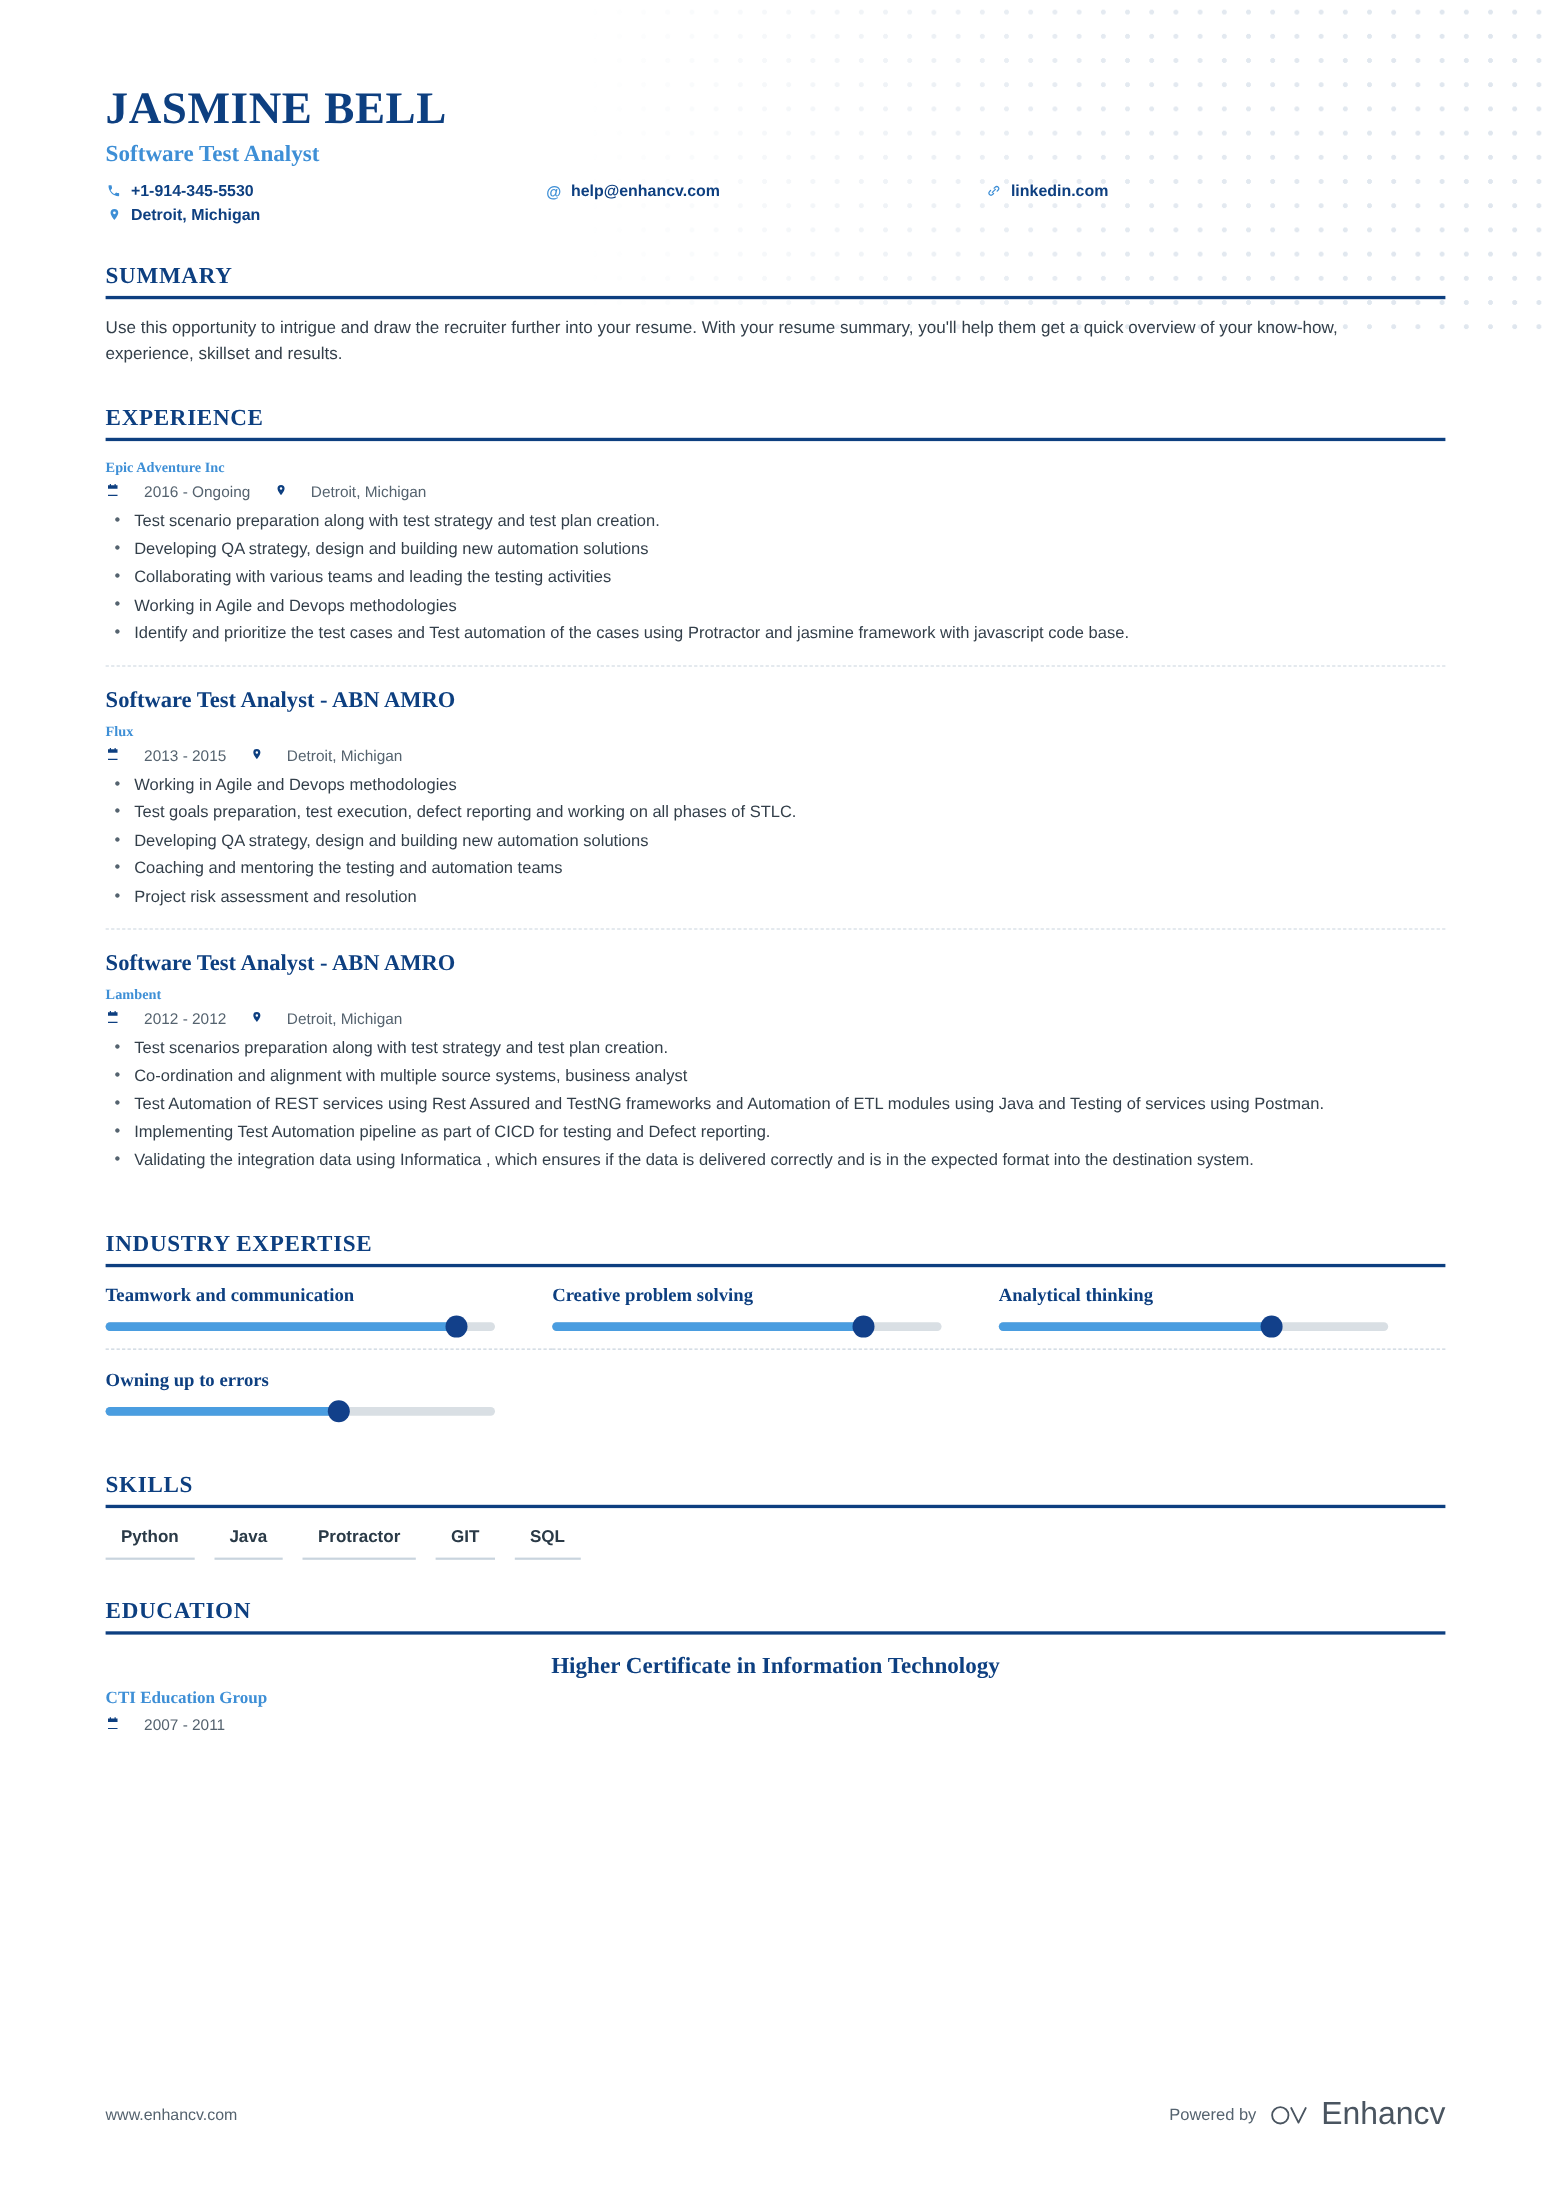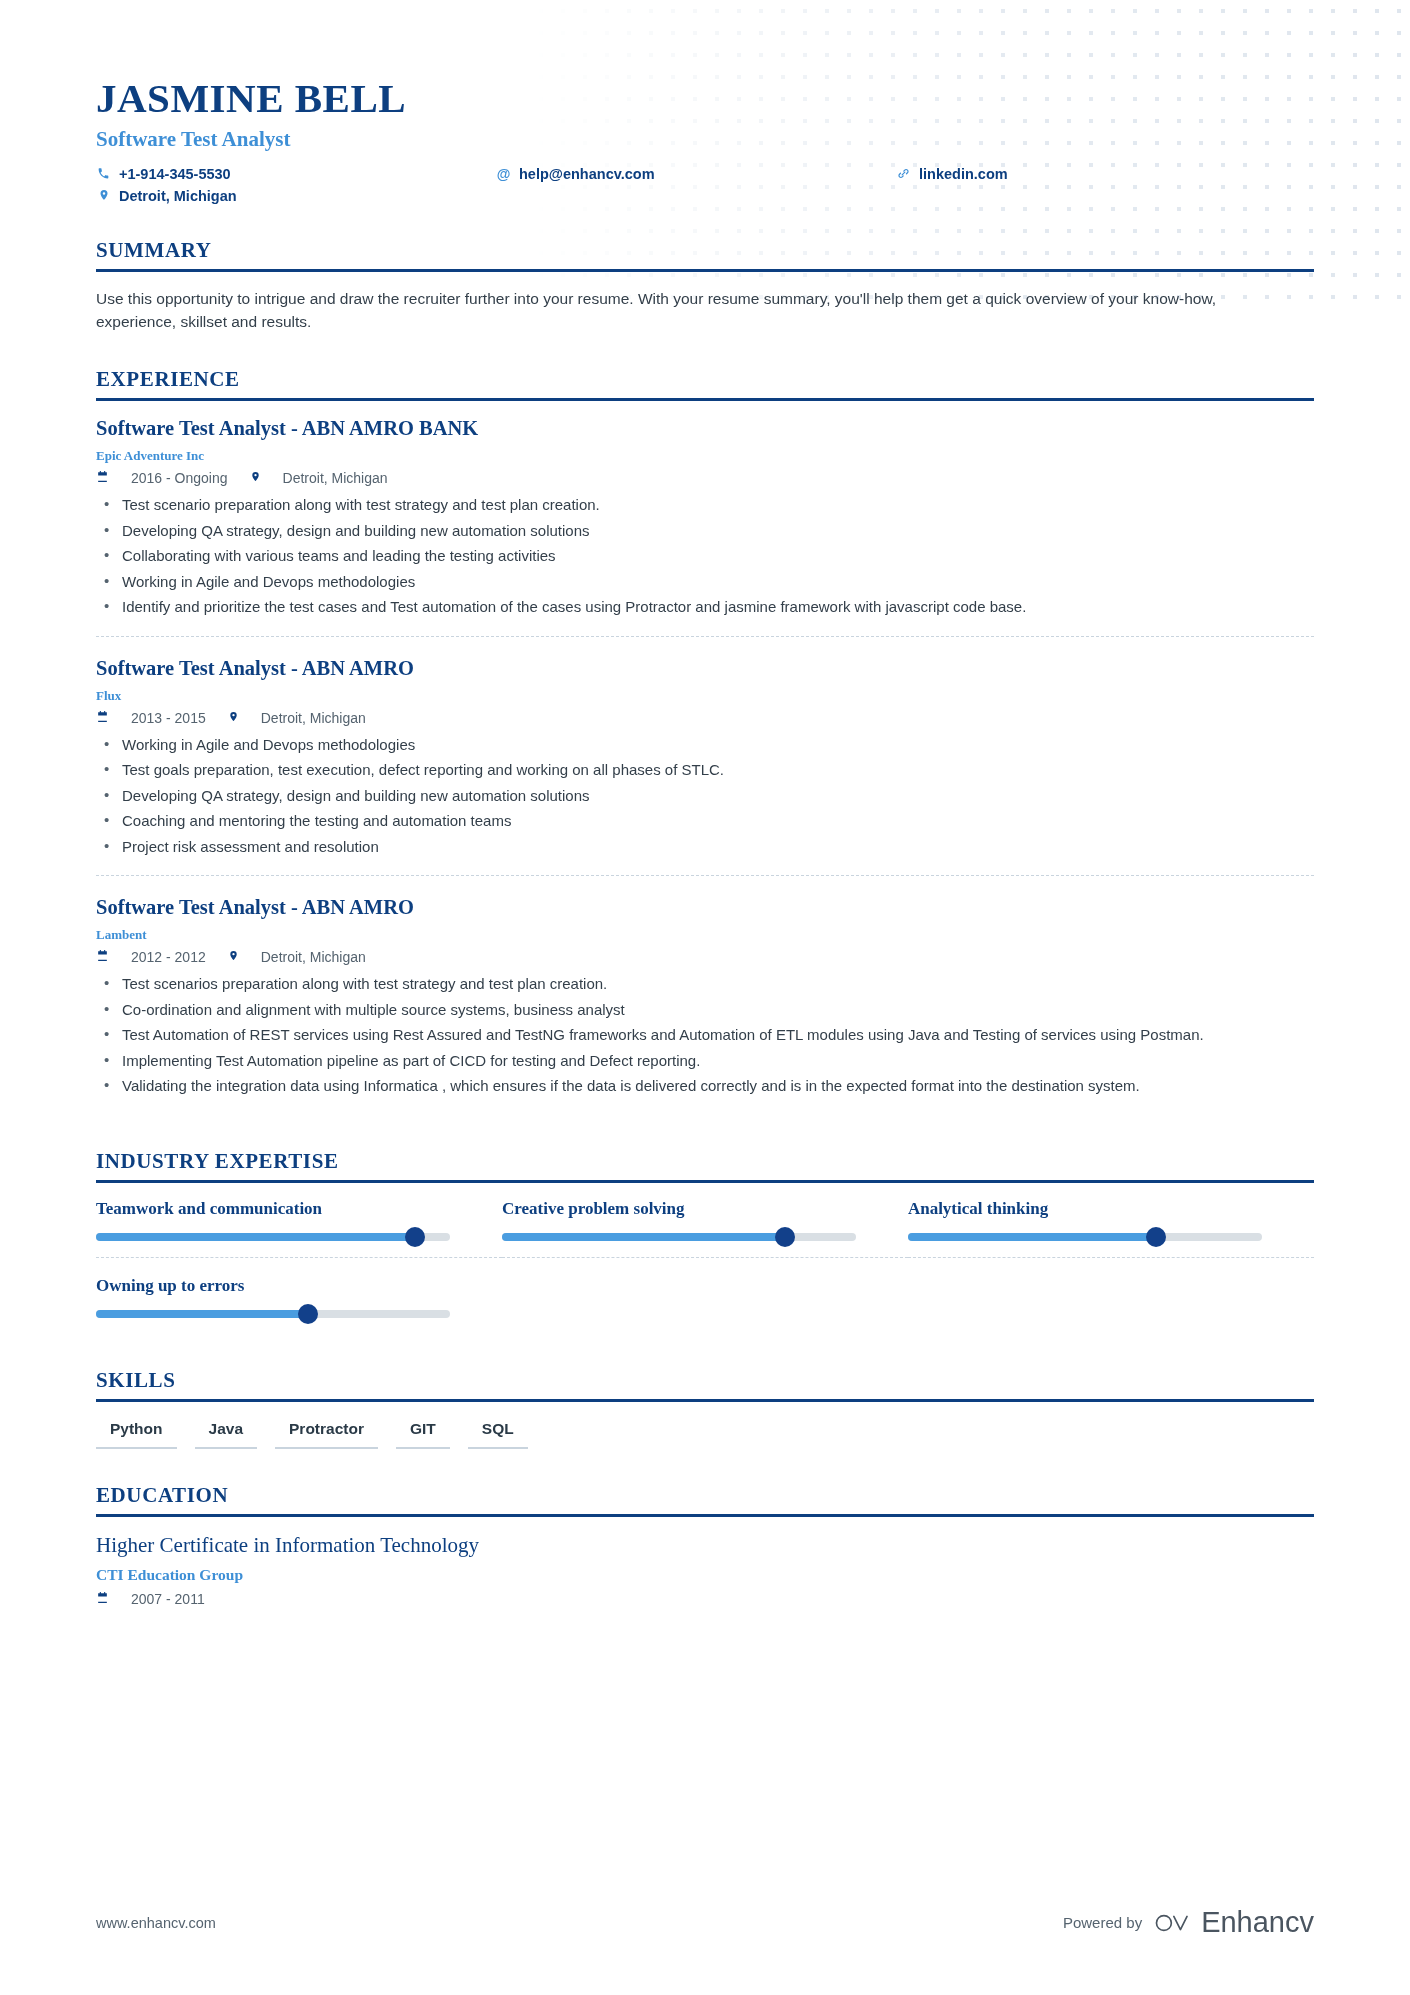--- a/index.html
+++ b/index.html
@@ -206,24 +206,25 @@
     font-size: 15.5px;
     font-weight: bold;
     color: #2a3a47;
     padding: 2px 14px 9px 14px;
     border-bottom: 2px solid #c9d4de;
     text-align: center;
   }
   
   .edu-head {
     font-family: "Liberation Serif", serif;
-    font-weight: normal;
+    font-weight: bold;
     font-size: 21px;
     color: #0d3f80;
     margin: 0 0 8px 0;
+    text-align: center;
   }
   .edu-school {
     font-family: "Liberation Serif", serif;
     font-weight: bold;
     font-size: 15.5px;
     color: #3e8fd6;
     margin-bottom: 7px;
   }
   
   .footer {
@@ -310,21 +311,20 @@
       <div class="section-title">SUMMARY</div>
       <div class="section-rule"></div>
       <div class="summary-text">Use this opportunity to intrigue and draw the recruiter further into your resume. With your resume summary, you'll help them get a quick overview of your know-how, experience, skillset and results.</div>
     </div>
 
     <div class="section">
       <div class="section-title">EXPERIENCE</div>
       <div class="section-rule"></div>
 
       <div class="job">
-        <div class="job-head">Software Test Analyst - ABN AMRO BANK</div>
         <div class="job-company">Epic Adventure Inc</div>
         <div class="job-meta">
           <div class="mi">
             <span class="mi-icon">
               <svg width="13" height="13" viewBox="0 0 24 24" fill="#0d3f80" aria-hidden="true">
                   <path d="M7 2h2v2h6V2h2v2h3v18H4V4h3V2zm13 8H4v10h16V10z"></path>
                 </svg>
             </span>
             <span>2016 - Ongoing</span>
           </div>

